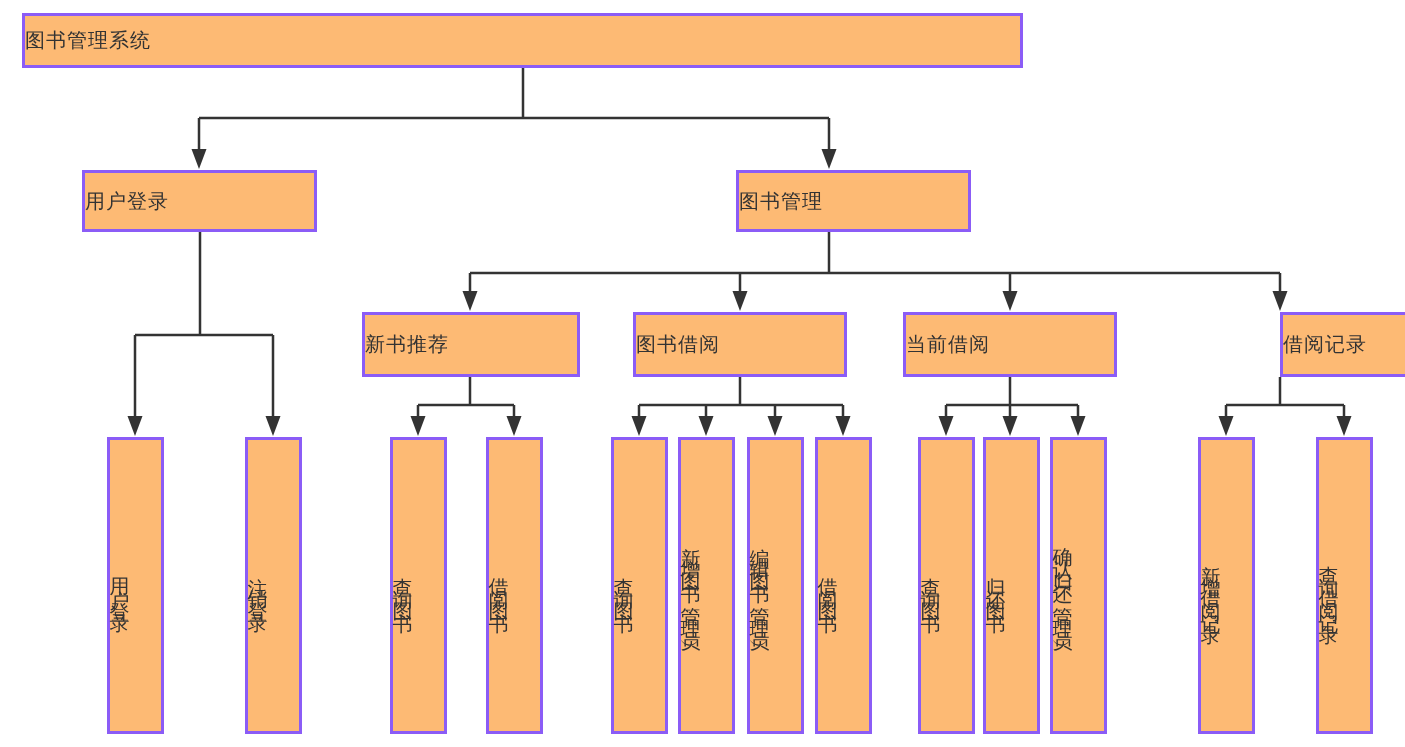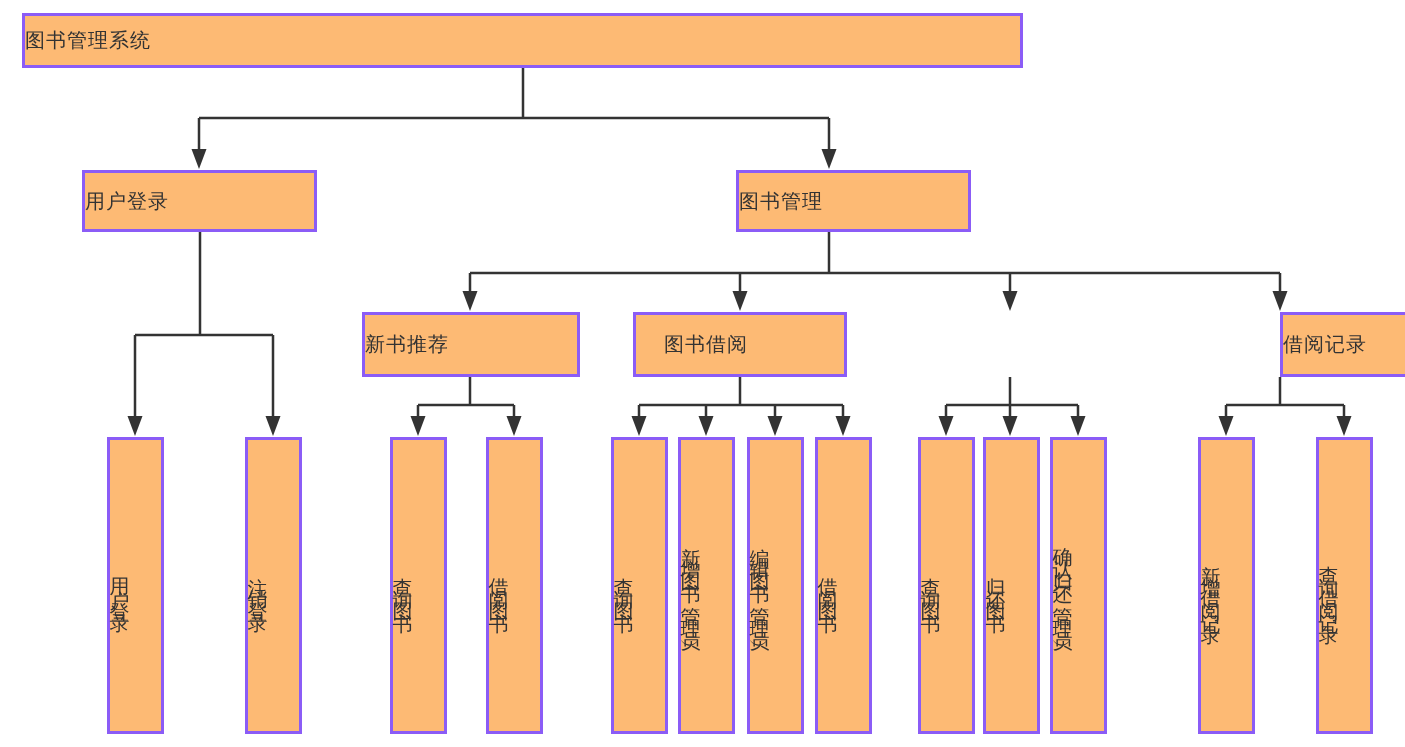--- a/index.html
+++ b/index.html
@@ -122,22 +122,25 @@
   <div class="node lvl2" style="left:82px; width:235px;">
     <span class="h-label">用户登录</span>
   </div>
   <div class="node lvl2" style="left:736px; width:235px;">
     <span class="h-label">图书管理</span>
   </div>
 
   <div class="node lvl3" style="left:362px; width:218px;">
     <span class="h-label">新书推荐</span>
   </div>
-  <div class="node lvl3" style="left:633px; width:214px;padding-left:28px;">
+  <div class="node lvl3" style="left:633px; width:214px;">
     <span class="h-label">图书借阅</span>
+  </div>
+  <div class="node lvl3" style="left:903px; width:214px;">
+    <span class="h-label">当前借阅</span>
   </div>
   <div class="node lvl3" style="left:1232px; width:214px;margin-left:48px;">
     <span class="h-label">借阅记录</span>
   </div>
 
   <div class="node leaf" style="left:107px;">
     <span class="v-label">用户登录</span>
   </div>
   <div class="node leaf" style="left:245px;">
     <span class="v-label">注销登录</span>

